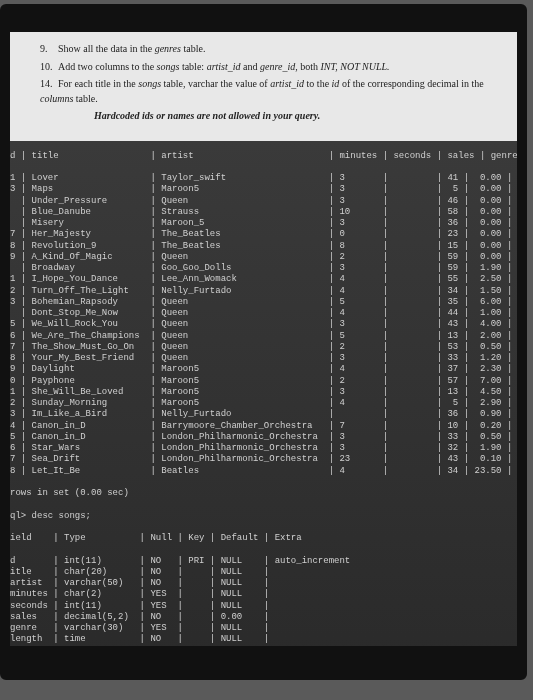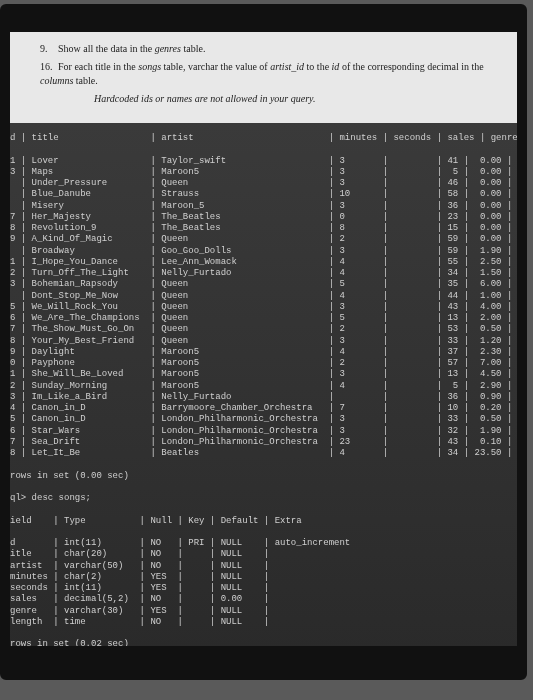--- a/index.html
+++ b/index.html
@@ -11,21 +11,21 @@
   .page {
     background: #e8e8e8;
     padding: 10px 18px 14px 30px;
     font-size: 10px;
     color: #222;
     line-height: 1.45;
   }
   .q-item { margin-bottom: 3px; }
   .q-num { display: inline-block; width: 18px; }
   .sub { padding-left: 36px; }
-  .sub2 { padding-left: 54px; }
+  .sub2 { padding-left: 54px; font-weight: bold; }
   .ital { font-style: italic; }
 
   .terminal-wrap {
     background: #1a1a1a;
     padding: 0;
   }
   .terminal {
     font-family: 'Courier New', monospace;
     font-size: 9px;
     color: #d0d0d0;
@@ -50,21 +50,24 @@
 </head>
 <body>
 
 <div class="screen">
 
   <div class="page">
     <div class="q-item">
       <span class="q-num">9.</span><span>Show all the data in the </span><span class="ital">genres</span><span> table.</span>
     </div>
     <div class="q-item">
-      <span class="q-num">16.</span><span>For each title in the </span><span class="ital">songs</span><span> table, varchar the value of </span><span class="ital">artist_id</span><span> to the </span><span class="ital">id</span><span> of the corresponding decimal in the </span><span class="ital">columns</span><span> table.</span>
+      <span class="q-num">10.</span><span>Add two columns to the </span><span class="ital">songs</span><span> table: </span><span class="ital">artist_id</span><span> and </span><span class="ital">genre_id</span><span>, both </span><span class="ital">INT, NOT NULL.</span>
+    </div>
+    <div class="q-item">
+      <span class="q-num">14.</span><span>For each title in the </span><span class="ital">songs</span><span> table, varchar the value of </span><span class="ital">artist_id</span><span> to the </span><span class="ital">id</span><span> of the corresponding decimal in the </span><span class="ital">columns</span><span> table.</span>
     </div>
     <div class="q-item sub2 ital">Hardcoded ids or names are not allowed in your query.</div>
   </div>
 
   <div class="terminal-wrap">
     <div class="terminal" id="term">d | title                 | artist                         | minutes | seconds | sales | genre
 
 1 | Lover                 | Taylor_swift                   | 3       |         | 41 |  0.00 | NULL
 3 | Maps                  | Maroon5                        | 3       |         |  5 |  0.00 | Pop
   | Under_Pressure        | Queen                          | 3       |         | 46 |  0.00 | Rock

